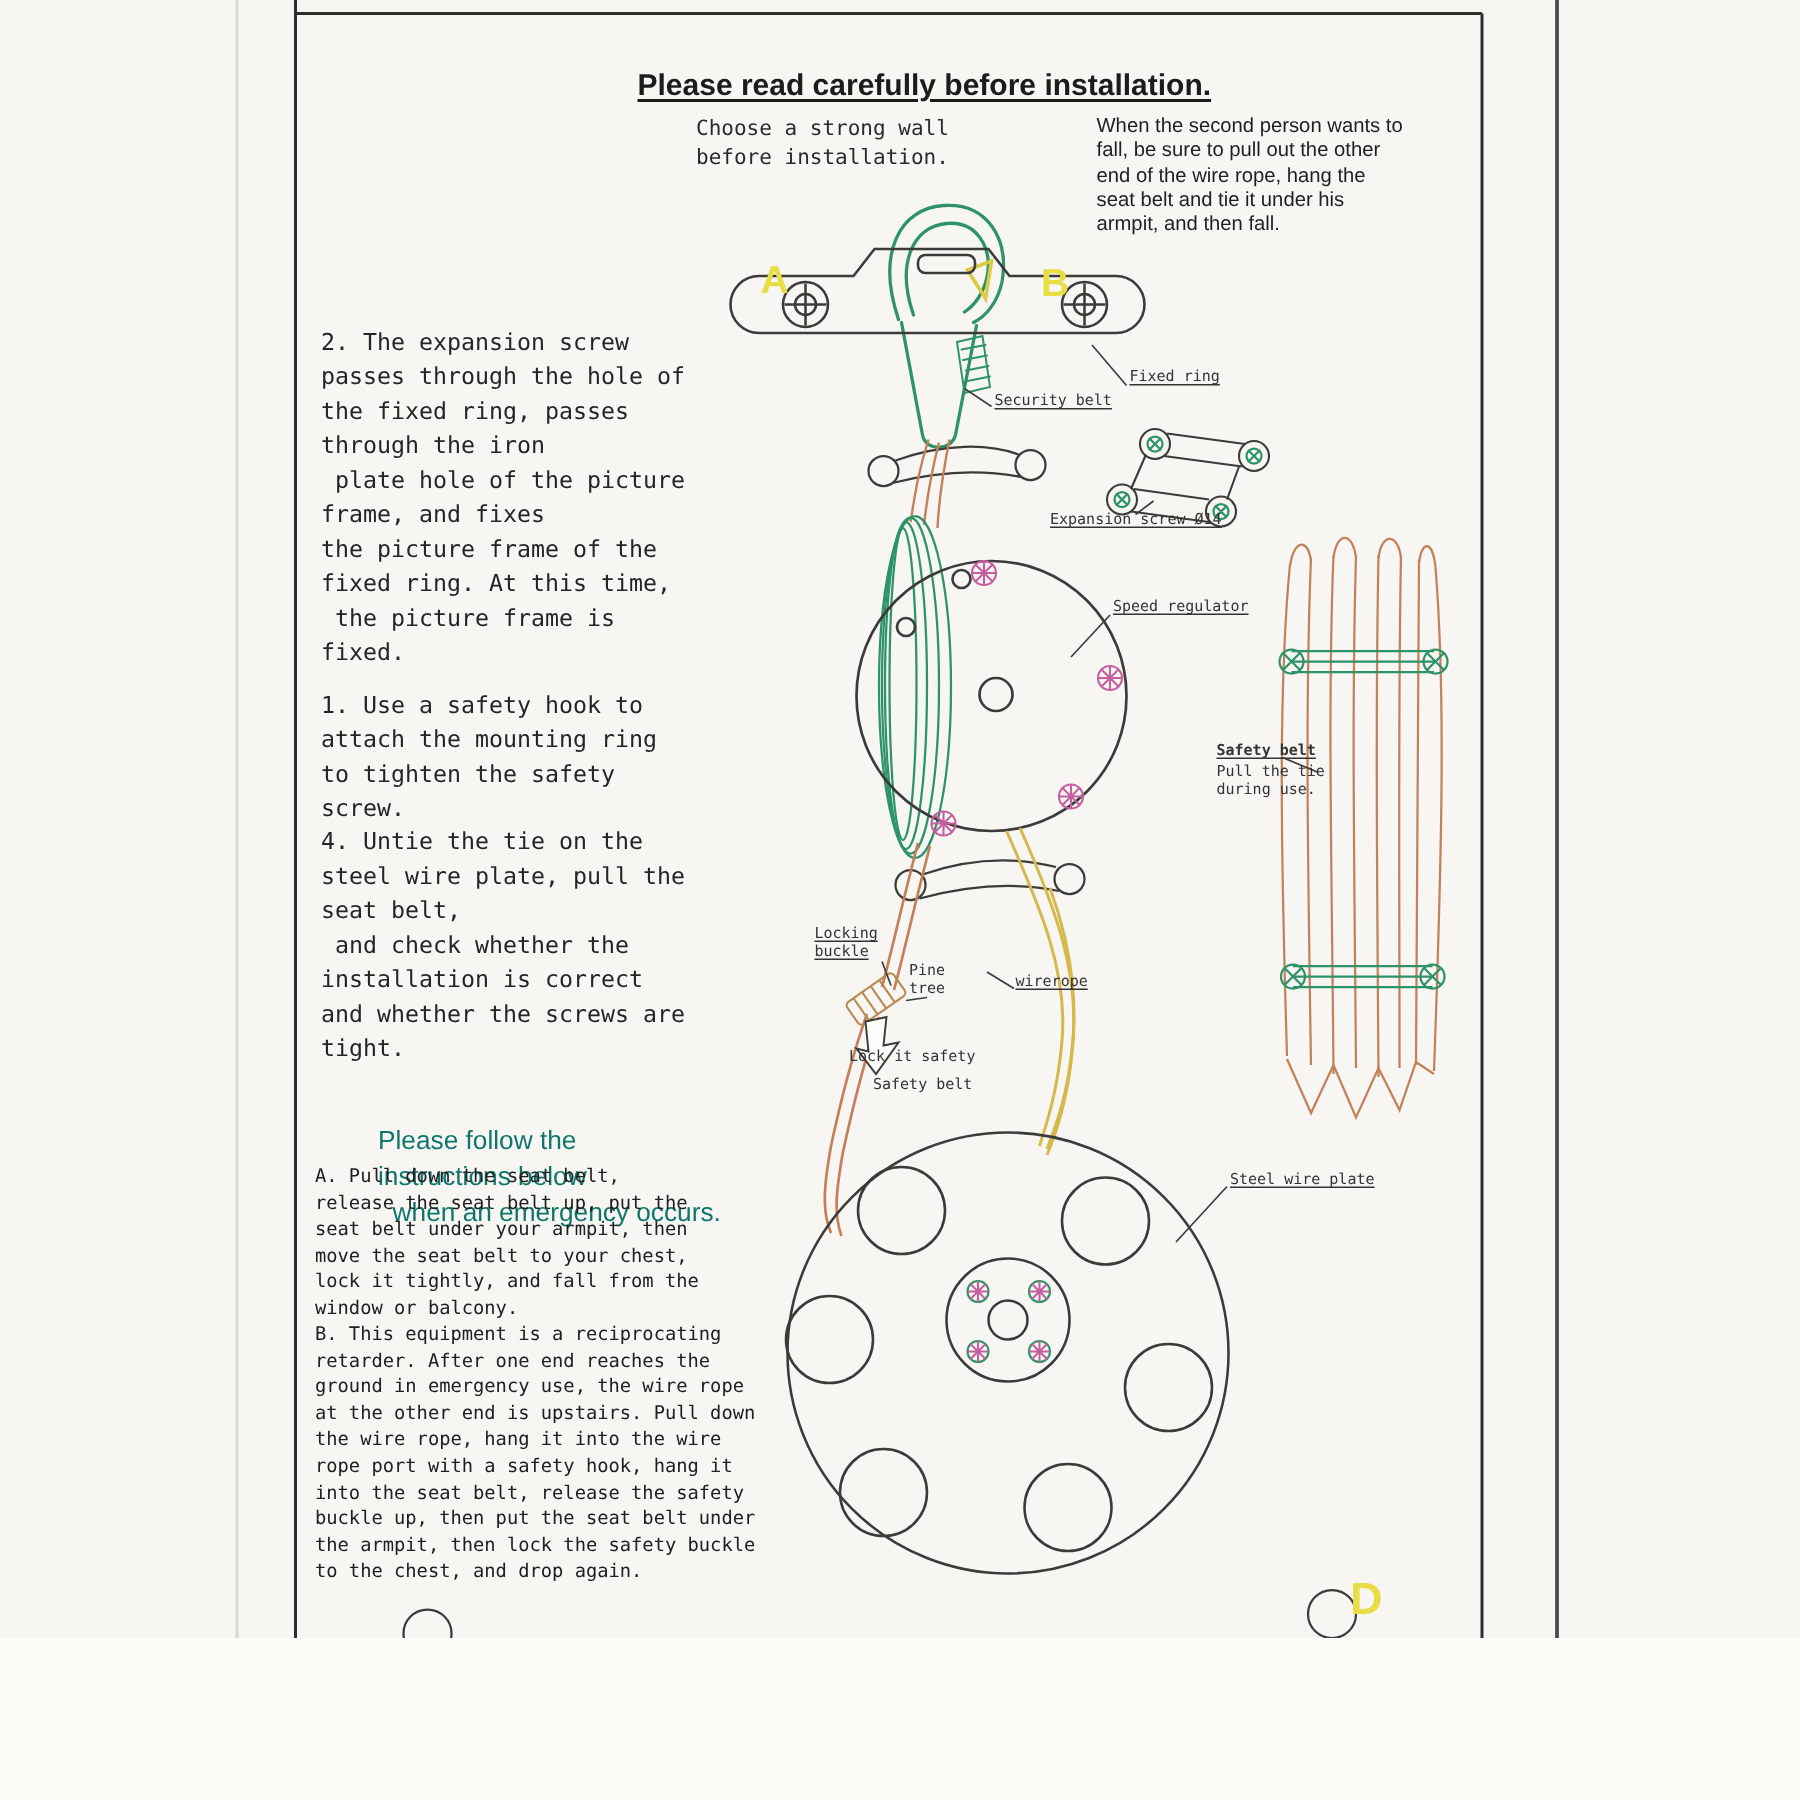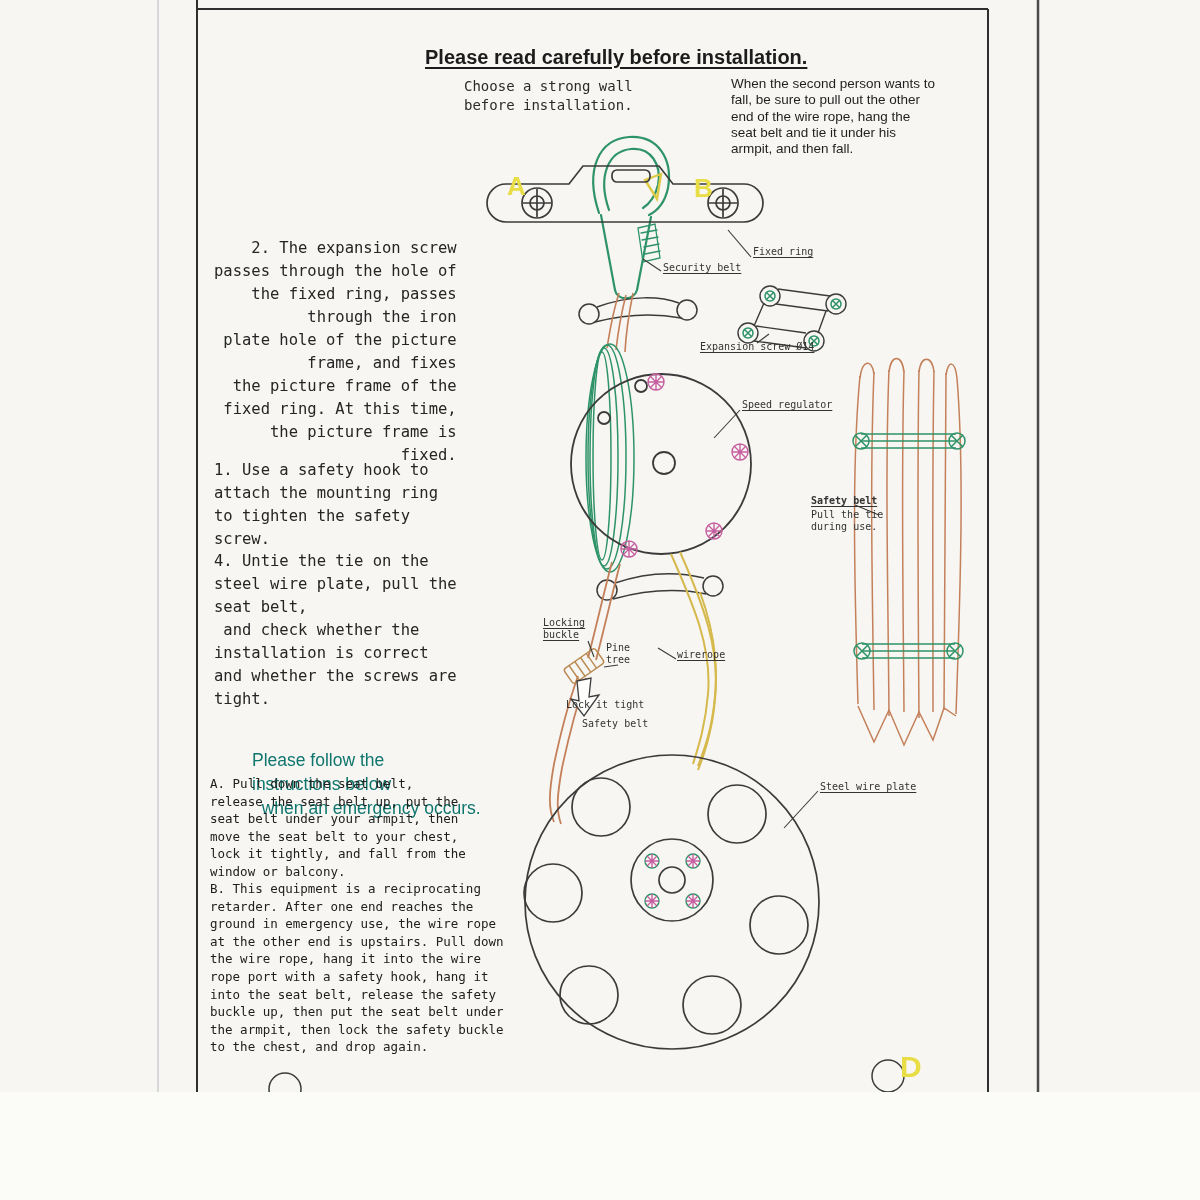--- a/index.html
+++ b/index.html
@@ -230,21 +230,21 @@
 
   <div class="title" style="left:425px; top:46px;">Please read carefully before installation.</div>
   <div class="txt noteR" style="left:731px; top:76px;">When the second person wants to
 fall, be sure to pull out the other
 end of the wire rope, hang the
 seat belt and tie it under his
 armpit, and then fall.</div>
   <div class="txt noteC" style="left:464px; top:77px;">Choose a strong wall
 before installation.</div>
 
-  <div class="txt step" style="left:214px; top:237px;text-align:right;">2. The expansion screw
+  <div class="txt step" style="left:214px; top:217px;">2. The expansion screw
 passes through the hole of
 the fixed ring, passes
 through the iron
  plate hole of the picture
 frame, and fixes
 the picture frame of the
 fixed ring. At this time,
  the picture frame is
 fixed.</div>
   <div class="txt step" style="left:214px; top:459px;">1. Use a safety hook to
@@ -283,21 +283,21 @@
   <div class="txt lbl ul" style="left:753px; top:246px;">Fixed ring</div>
   <div class="txt lbl ul" style="left:700px; top:341px;">Expansion screw Ø14</div>
   <div class="txt lbl ul" style="left:742px; top:399px;">Speed regulator</div>
   <div class="txt lbl ul b" style="left:811px; top:495px;">Safety belt</div>
   <div class="txt lbl" style="left:811px; top:509px;">Pull the tie
 during use.</div>
   <div class="txt lbl ul" style="left:543px; top:617px;">Locking
 buckle</div>
   <div class="txt lbl" style="left:606px; top:642px;">Pine
 tree</div>
-  <div class="txt lbl" style="left:566px; top:699px;">Lock it tight</div>
+  <div class="txt lbl" style="left:566px; top:699px;">Lock it safety</div>
   <div class="txt lbl ul" style="left:677px; top:649px;">wirerope</div>
   <div class="txt lbl" style="left:582px; top:718px;">Safety belt</div>
   <div class="txt lbl ul" style="left:820px; top:781px;">Steel wire plate</div>
   <div class="txt lbl" style="left:289px; top:1144px;">Expansion screw  14</div>
   <div class="txt lbl" style="left:878px; top:1147px;">Expansion screw  14</div>
 
   <div class="marker mAB" style="left:507px; top:171px;">A</div>
   <div class="marker mAB" style="left:694px; top:173px;">B</div>
   <div class="marker mCD" style="left:242px; top:1091px;">C</div>
   <div class="marker mCD" style="left:900px; top:1050px;">D</div>

